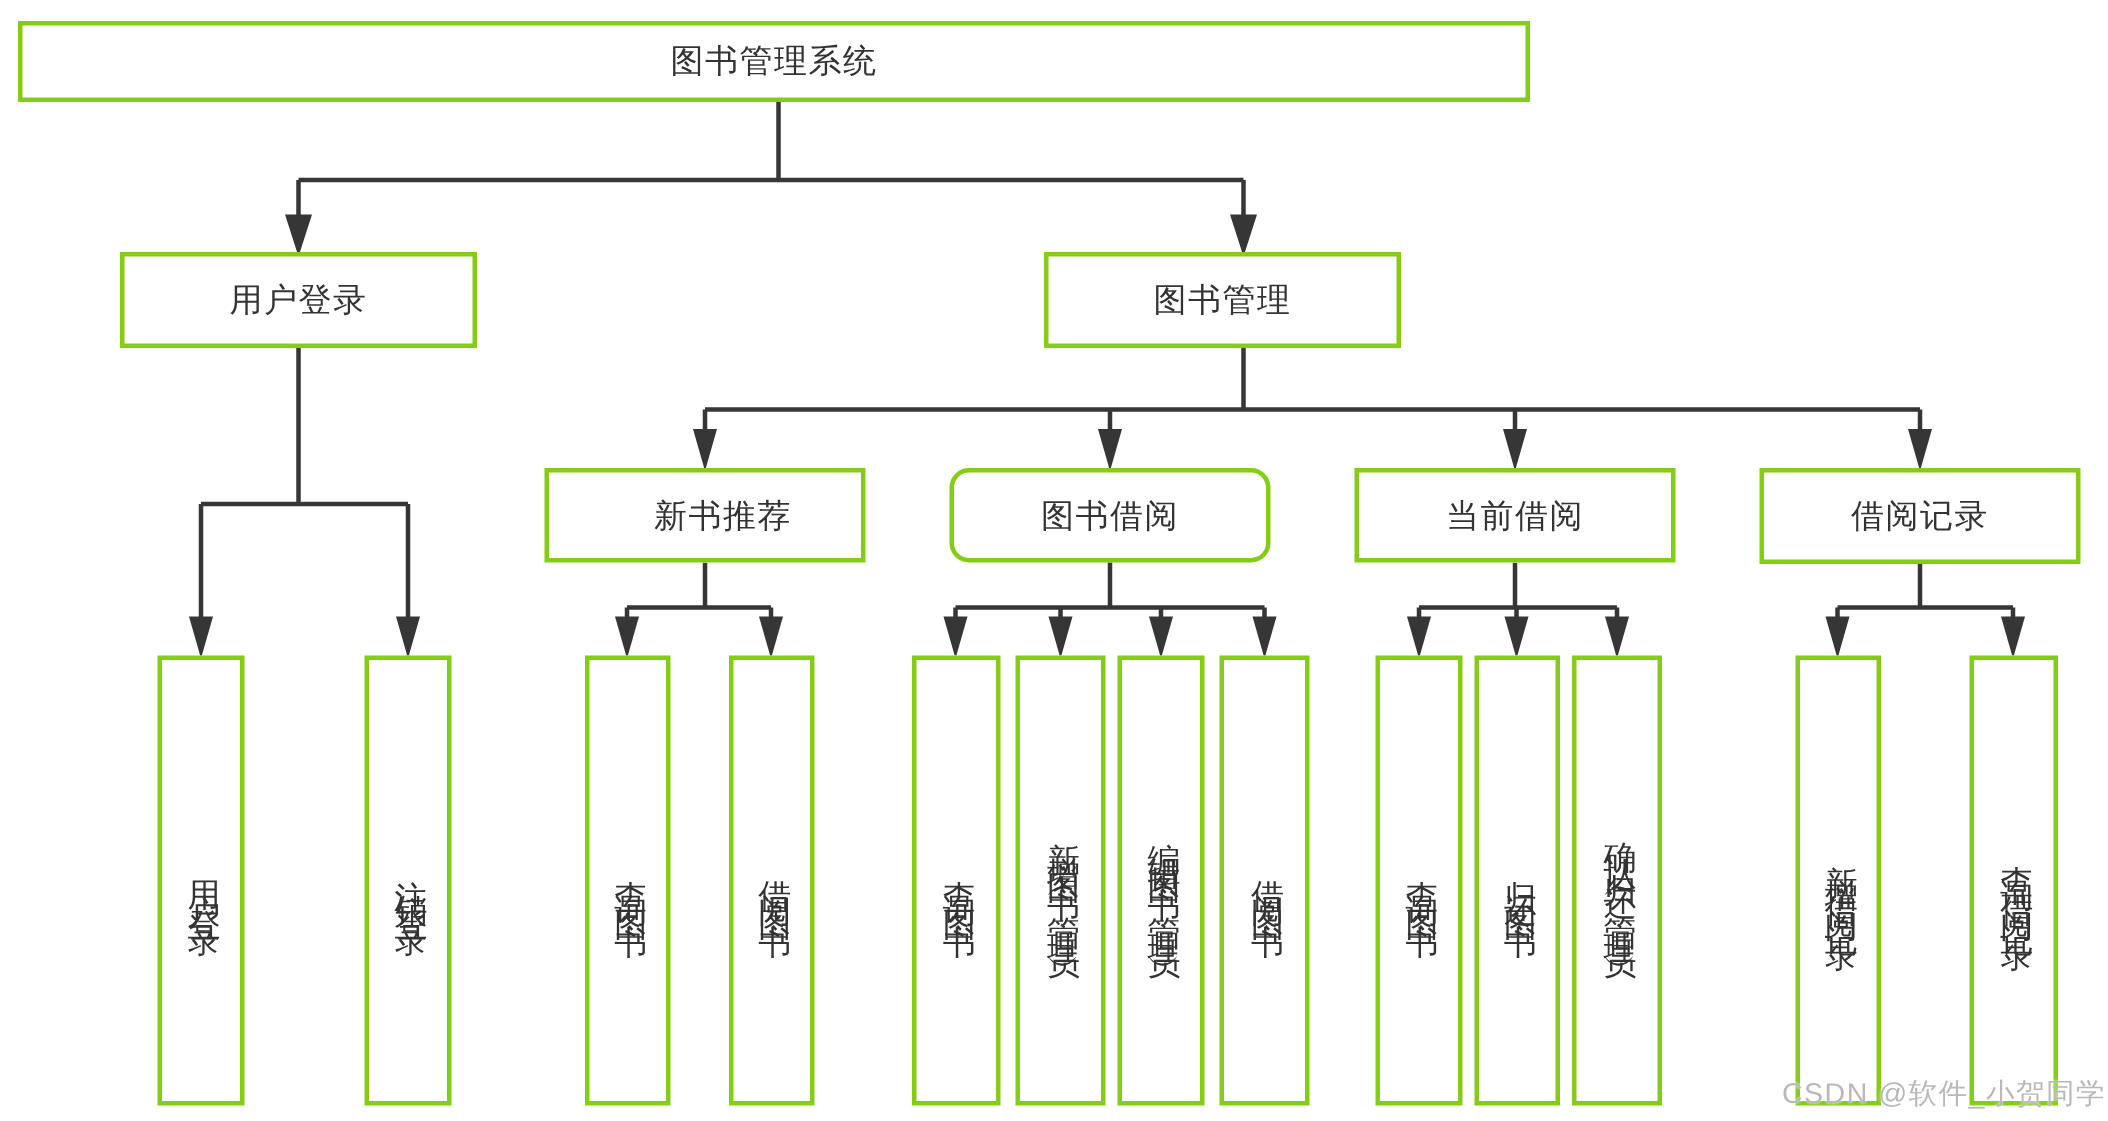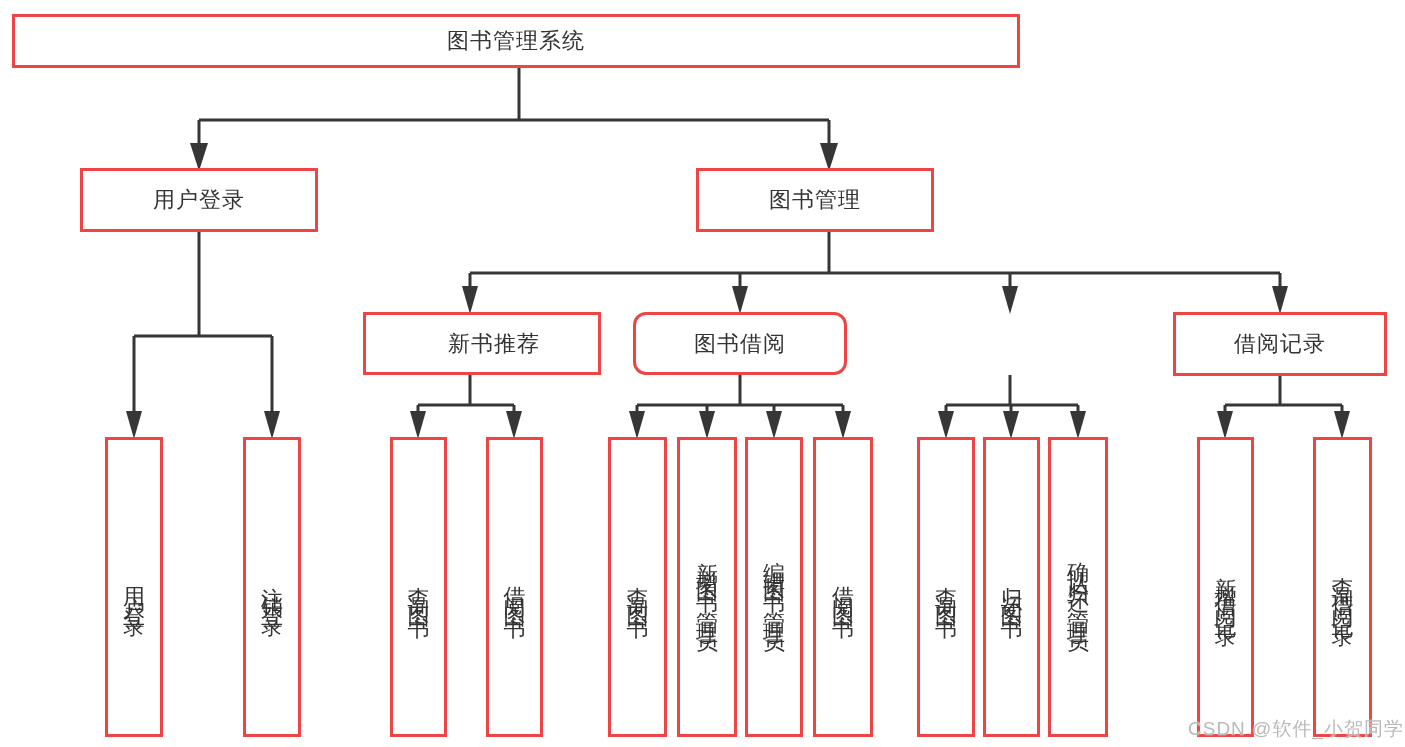--- a/index.html
+++ b/index.html
@@ -18,29 +18,30 @@
   #connectors {
     position: absolute;
     left: 0;
     top: 0;
     z-index: 0;
   }
   .box {
     position: absolute;
     box-sizing: border-box;
     background: #ffffff;
-    border: 3px solid #ef4444;
+    border: 3px solid #84cc16;
     display: flex;
     align-items: center;
     justify-content: center;
     color: #333333;
     font-size: 22px;
     letter-spacing: 1px;
     z-index: 1;
     text-align: center;
+    font-family: Liberation Mono, monospace;
   }
   .vbox {
     writing-mode: vertical-rl;
     text-orientation: mixed;
     letter-spacing: 10px;
     line-height: 1;
     font-size: 22px;
     padding-top: 4px;
   }
   .watermark {
@@ -103,22 +104,23 @@
       <polygon points="1217,411 1233,411 1225,439"></polygon>
       <polygon points="1334,411 1350,411 1342,439"></polygon>
     </g>
   </svg>
 
   <div class="box" style="left:12px; top:14px; width:1008px; height:54px;">图书管理系统</div>
 
   <div class="box" style="left:80px; top:168px; width:238px; height:64px;">用户登录</div>
   <div class="box" style="left:696px; top:168px; width:238px; height:64px;">图书管理</div>
 
-  <div class="box" style="left:363px; top:312px; width:238px; height:63px;padding-left:24px;">新书推荐</div>
+  <div class="box" style="left:363px; top:312px; width:214px; height:63px;padding-left:24px;">新书推荐</div>
   <div class="box" style="left:633px; top:312px; width:214px; height:63px;border-radius:13px;">图书借阅</div>
+  <div class="box" style="left:903px; top:312px; width:214px; height:63px;">当前借阅</div>
   <div class="box" style="left:1173px; top:312px; width:214px; height:64px;">借阅记录</div>
 
   <div class="box vbox" style="left:105px; top:437px; width:58px; height:300px;">用户登录</div>
   <div class="box vbox" style="left:243px; top:437px; width:58px; height:300px;">注销登录</div>
 
   <div class="box vbox" style="left:390px; top:437px; width:57px; height:300px;">查询图书</div>
   <div class="box vbox" style="left:486px; top:437px; width:57px; height:300px;">借阅图书</div>
 
   <div class="box vbox" style="left:608px; top:437px; width:59px; height:300px;">查询图书</div>
   <div class="box vbox" style="left:677px; top:437px; width:60px; height:300px;">新增图书（管理员）</div>

